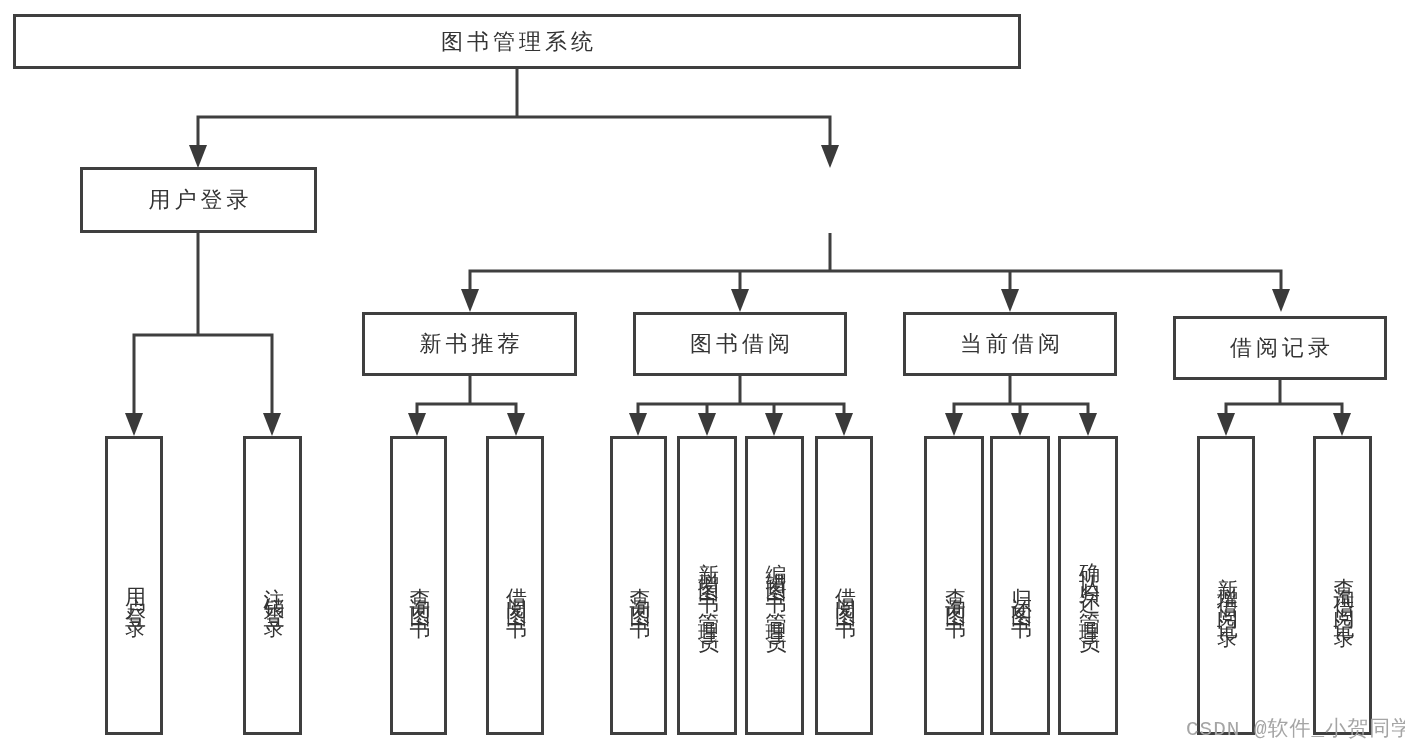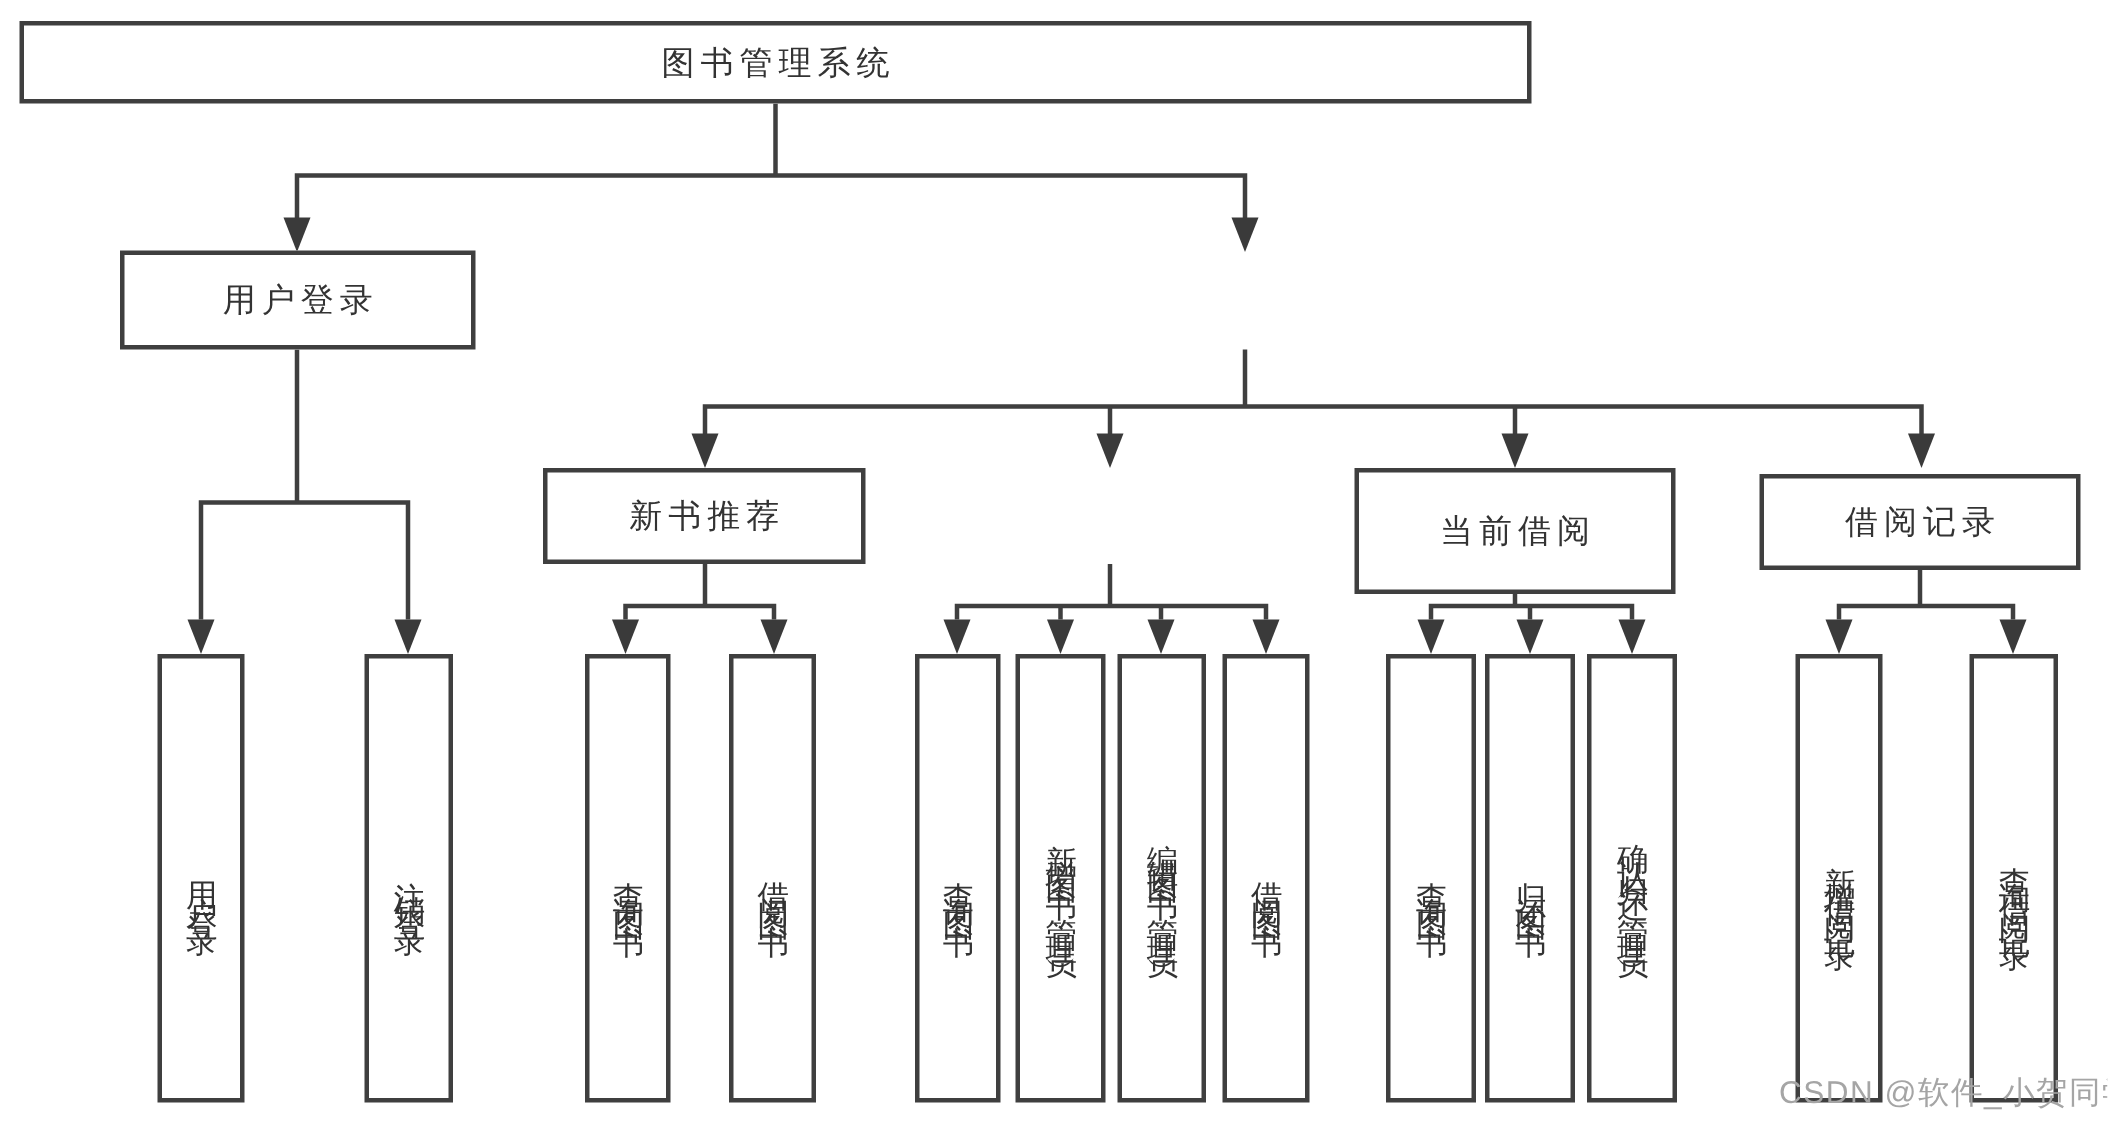--- a/index.html
+++ b/index.html
@@ -1,21 +1,21 @@
 <!DOCTYPE html>
 <html><head>
 <meta charset="utf-8">
 <style>
   html, body { margin: 0; padding: 0; background: #ffffff; }
   .canvas {
     position: relative;
     width: 1405px;
     height: 747px;
     background: #ffffff;
-    font-family: Liberation Sans, sans-serif;
+    font-family: Liberation Mono, monospace;
     overflow: hidden;
   }
   .wires { position: absolute; left: 0; top: 0; z-index: 1; }
   .wires path { fill: none; stroke: #3f3f3f; stroke-width: 3; }
   .wires polygon { fill: #3a3a3a; stroke: none; }
   .box {
     position: absolute;
     box-sizing: border-box;
     border: 3px solid #3f3f3f;
     background: #ffffff;
@@ -117,22 +117,25 @@
 
   <div class="box" style="left:80px;top:167px;width:237px;height:66px">
     <span class="lbl">用户登录</span>
   </div>
 
 
   <div class="box" style="left:362px;top:312px;width:215px;height:64px">
     <span class="lbl">新书推荐</span>
   </div>
 
+  <div class="box" style="left:633px;top:312px;width:214px;height:64px">
+    <span class="lbl">图书借阅</span>
+  </div>
 
-  <div class="box" style="left:903px;top:312px;width:214px;height:84px">
+  <div class="box" style="left:903px;top:312px;width:214px;height:64px">
     <span class="lbl">当前借阅</span>
   </div>
 
   <div class="box" style="left:1173px;top:316px;width:214px;height:64px">
     <span class="lbl">借阅记录</span>
   </div>
 
   <div class="box" style="left:105px;top:436px;width:58px;height:299px">
     <span class="vlbl">用户登录</span>
   </div>

